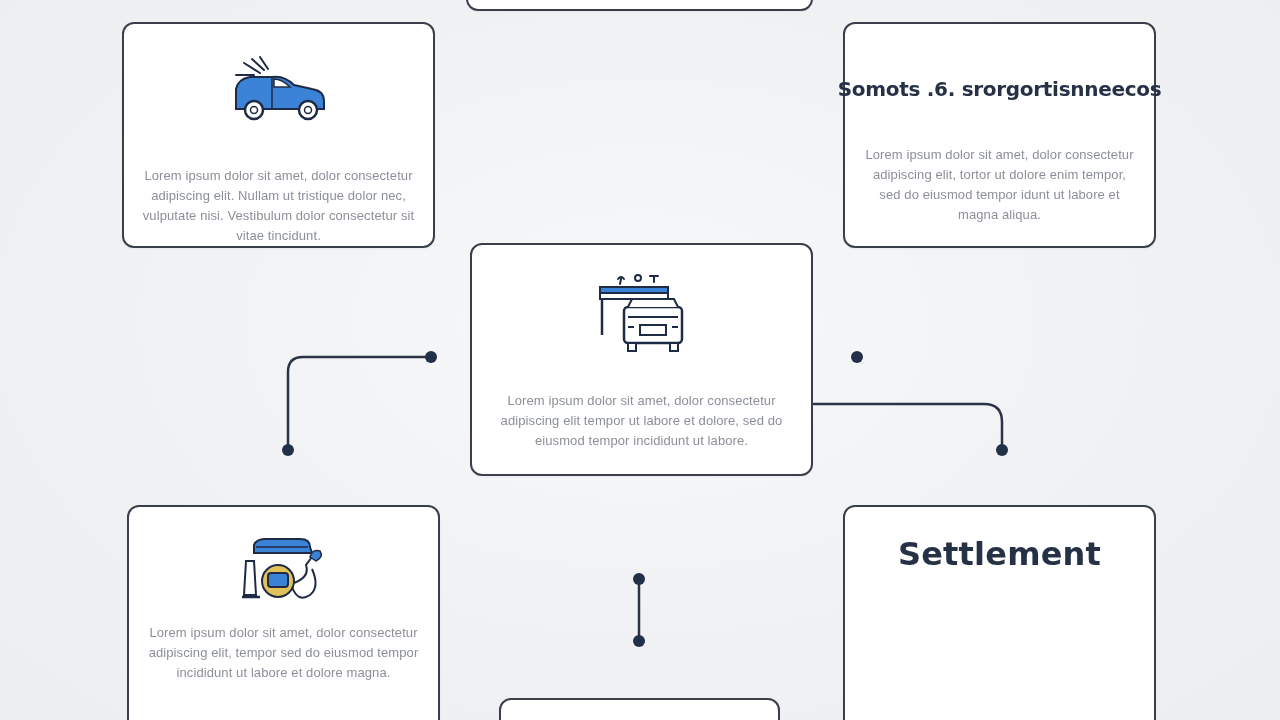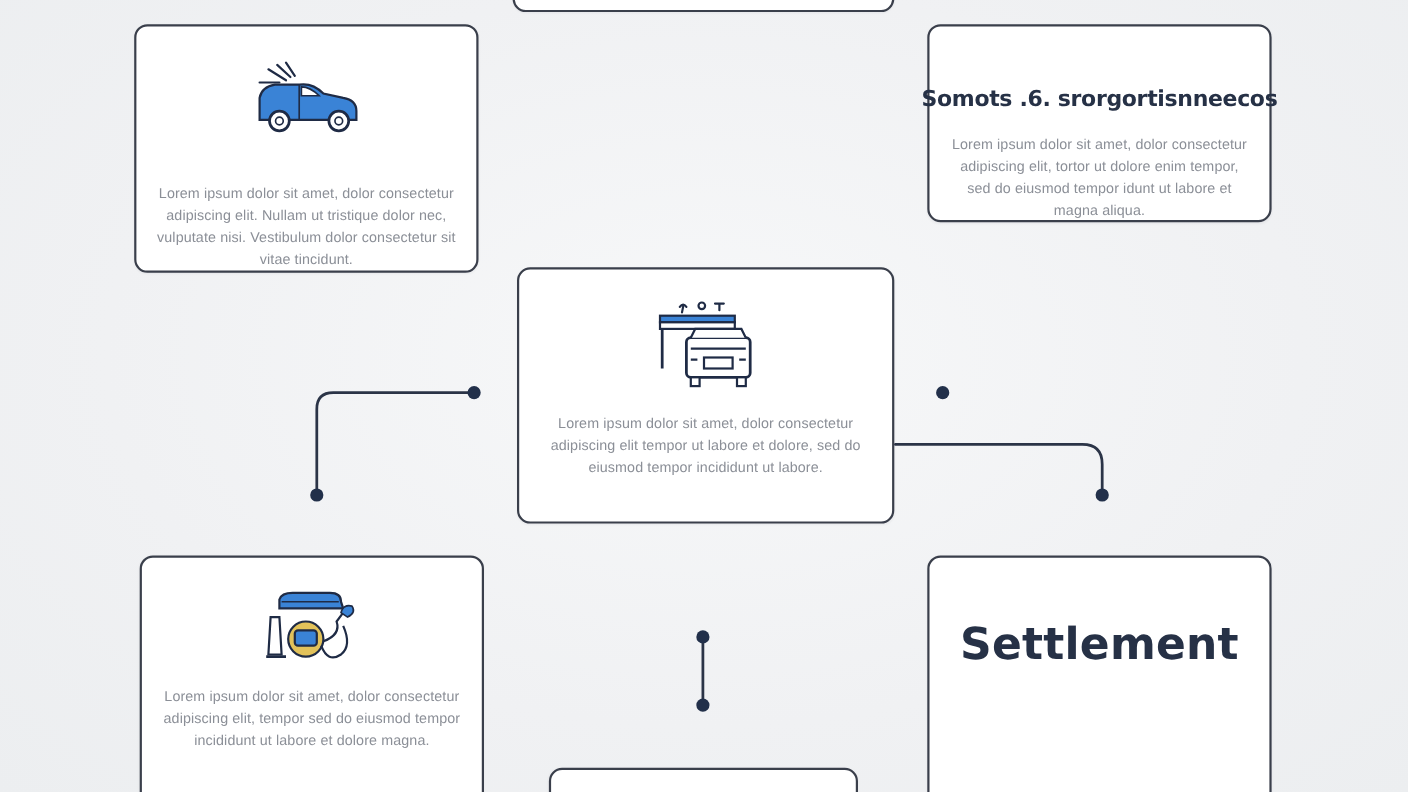--- a/index.html
+++ b/index.html
@@ -94,23 +94,23 @@
         <line x1="48" y1="22" x2="48" y2="54" stroke="#1f2b45" stroke-width="1.5"></line>
         <circle cx="30" cy="55" r="9" fill="#ffffff" stroke="#1f2b45" stroke-width="2.5"></circle>
         <circle cx="30" cy="55" r="3.5" fill="none" stroke="#1f2b45" stroke-width="1.5"></circle>
         <circle cx="84" cy="55" r="9" fill="#ffffff" stroke="#1f2b45" stroke-width="2.5"></circle>
         <circle cx="84" cy="55" r="3.5" fill="none" stroke="#1f2b45" stroke-width="1.5"></circle>
       </svg>
     </div>
     <div class="body" style="margin-top:16px;">Lorem ipsum dolor sit amet, dolor consectetur adipiscing elit. Nullam ut tristique dolor nec, vulputate nisi. Vestibulum dolor consectetur sit vitae tincidunt.</div>
   </div>
 
-  <div class="card" style="left:843px; top:22px; width:313px; height:180px;">
+  <div class="card" style="left:843px; top:22px; width:313px; height:226px;">
     <div class="heading" style="margin-top:53px; font-size:20px; letter-spacing:-0.3px;">Somots .6. srorgortisnneecos</div>
-    <div class="body" style="margin-top:20px;">Lorem ipsum dolor sit amet, dolor consectetur adipiscing elit, tortor ut dolore enim tempor, sed do eiusmod tempor idunt ut labore et magna aliqua.</div>
+    <div class="body" style="margin-top:44px;">Lorem ipsum dolor sit amet, dolor consectetur adipiscing elit, tortor ut dolore enim tempor, sed do eiusmod tempor idunt ut labore et magna aliqua.</div>
   </div>
 
   <div class="card" style="left:470px; top:243px; width:343px; height:233px;">
     <div class="icon" style="margin-top:26px; height:84px;">
       <svg width="96" height="84" viewBox="0 0 96 84">
         <g stroke="#1f2b45" stroke-width="2" fill="none" stroke-linecap="round">
           <path d="M24 8 q3 -4 6 0 M27 8 l-1 5"></path>
           <circle cx="44" cy="7" r="3"></circle>
           <path d="M56 5 h8 M60 5 v6"></path>
         </g>
@@ -120,39 +120,39 @@
         <rect x="30" y="36" width="58" height="36" rx="4" fill="#ffffff" stroke="#1f2b45" stroke-width="2.5"></rect>
         <path d="M34 36 L38 28 L80 28 L84 36" fill="#ffffff" stroke="#1f2b45" stroke-width="2"></path>
         <line x1="34" y1="46" x2="84" y2="46" stroke="#1f2b45" stroke-width="2"></line>
         <rect x="46" y="54" width="26" height="10" fill="none" stroke="#1f2b45" stroke-width="2"></rect>
         <line x1="34" y1="56" x2="40" y2="56" stroke="#1f2b45" stroke-width="2"></line>
         <line x1="78" y1="56" x2="84" y2="56" stroke="#1f2b45" stroke-width="2"></line>
         <rect x="34" y="72" width="8" height="8" fill="#ffffff" stroke="#1f2b45" stroke-width="2"></rect>
         <rect x="76" y="72" width="8" height="8" fill="#ffffff" stroke="#1f2b45" stroke-width="2"></rect>
       </svg>
     </div>
-    <div class="body" style="margin-top:20px;">Lorem ipsum dolor sit amet, dolor consectetur adipiscing elit tempor ut labore et dolore, sed do eiusmod tempor incididunt ut labore.</div>
+    <div class="body" style="margin-top:36px;">Lorem ipsum dolor sit amet, dolor consectetur adipiscing elit tempor ut labore et dolore, sed do eiusmod tempor incididunt ut labore.</div>
   </div>
 
   <div class="card" style="left:127px; top:505px; width:313px; height:240px;">
     <div class="icon" style="margin-top:30px; height:66px;">
       <svg width="88" height="66" viewBox="0 0 88 66">
         <path d="M14 8 Q16 2 26 2 L60 2 Q70 2 70 10 L72 16 L14 16 Z" fill="#3a83d6" stroke="#1f2b45" stroke-width="2"></path>
         <line x1="16" y1="10" x2="68" y2="10" stroke="#1f2b45" stroke-width="1.5"></line>
         <path d="M6 24 L14 24 L16 58 L4 58 Z" fill="#ffffff" stroke="#1f2b45" stroke-width="2"></path>
         <line x1="2" y1="60" x2="20" y2="60" stroke="#1f2b45" stroke-width="2.5"></line>
         <circle cx="38" cy="44" r="16" fill="#e2c25a" stroke="#1f2b45" stroke-width="2"></circle>
         <rect x="28" y="36" width="20" height="14" rx="3" fill="#3a83d6" stroke="#1f2b45" stroke-width="2"></rect>
         <path d="M54 46 Q70 40 66 28 L72 20" fill="none" stroke="#1f2b45" stroke-width="2"></path>
         <path d="M52 50 Q58 66 70 58 Q80 50 72 32" fill="none" stroke="#1f2b45" stroke-width="2"></path>
         <path d="M70 20 Q72 12 80 14 Q84 20 76 24 Z" fill="#3a83d6" stroke="#1f2b45" stroke-width="1.5"></path>
       </svg>
     </div>
     <div class="body" style="margin-top:20px;">Lorem ipsum dolor sit amet, dolor consectetur adipiscing elit, tempor sed do eiusmod tempor incididunt ut labore et dolore magna.</div>
   </div>
 
   <div class="card" style="left:843px; top:505px; width:313px; height:240px;">
-    <div class="heading" style="margin-top:56px; font-size:40px; letter-spacing:0.2px;">Settlement</div>
+    <div class="heading" style="margin-top:28px; font-size:32px; letter-spacing:0.2px;">Settlement</div>
   </div>
 
   <div class="card" style="left:499px; top:698px; width:281px; height:60px;"></div>
 
 </div>
 
 </body></html>

